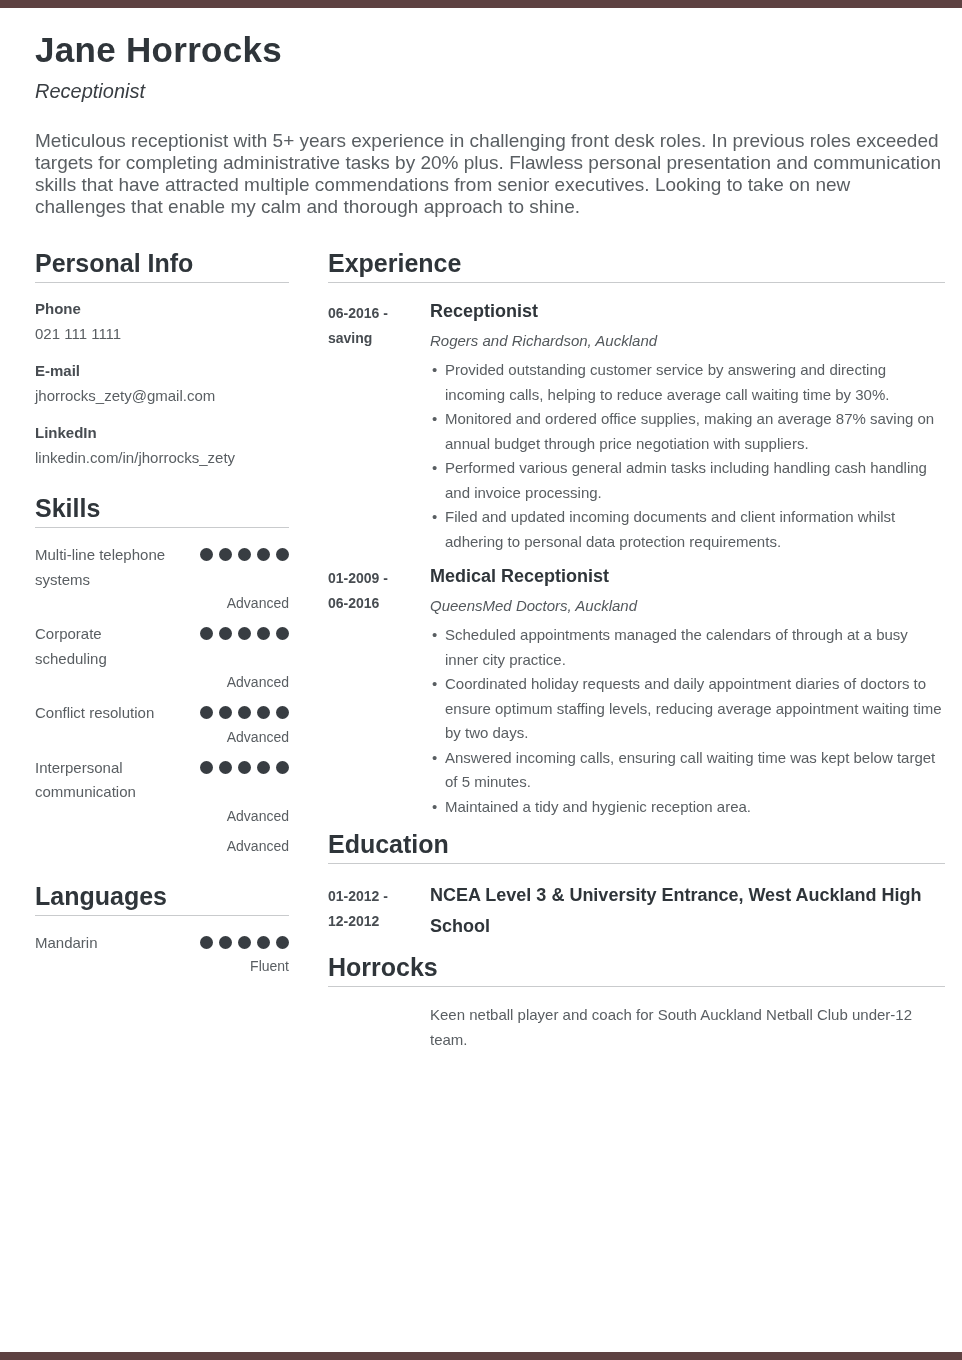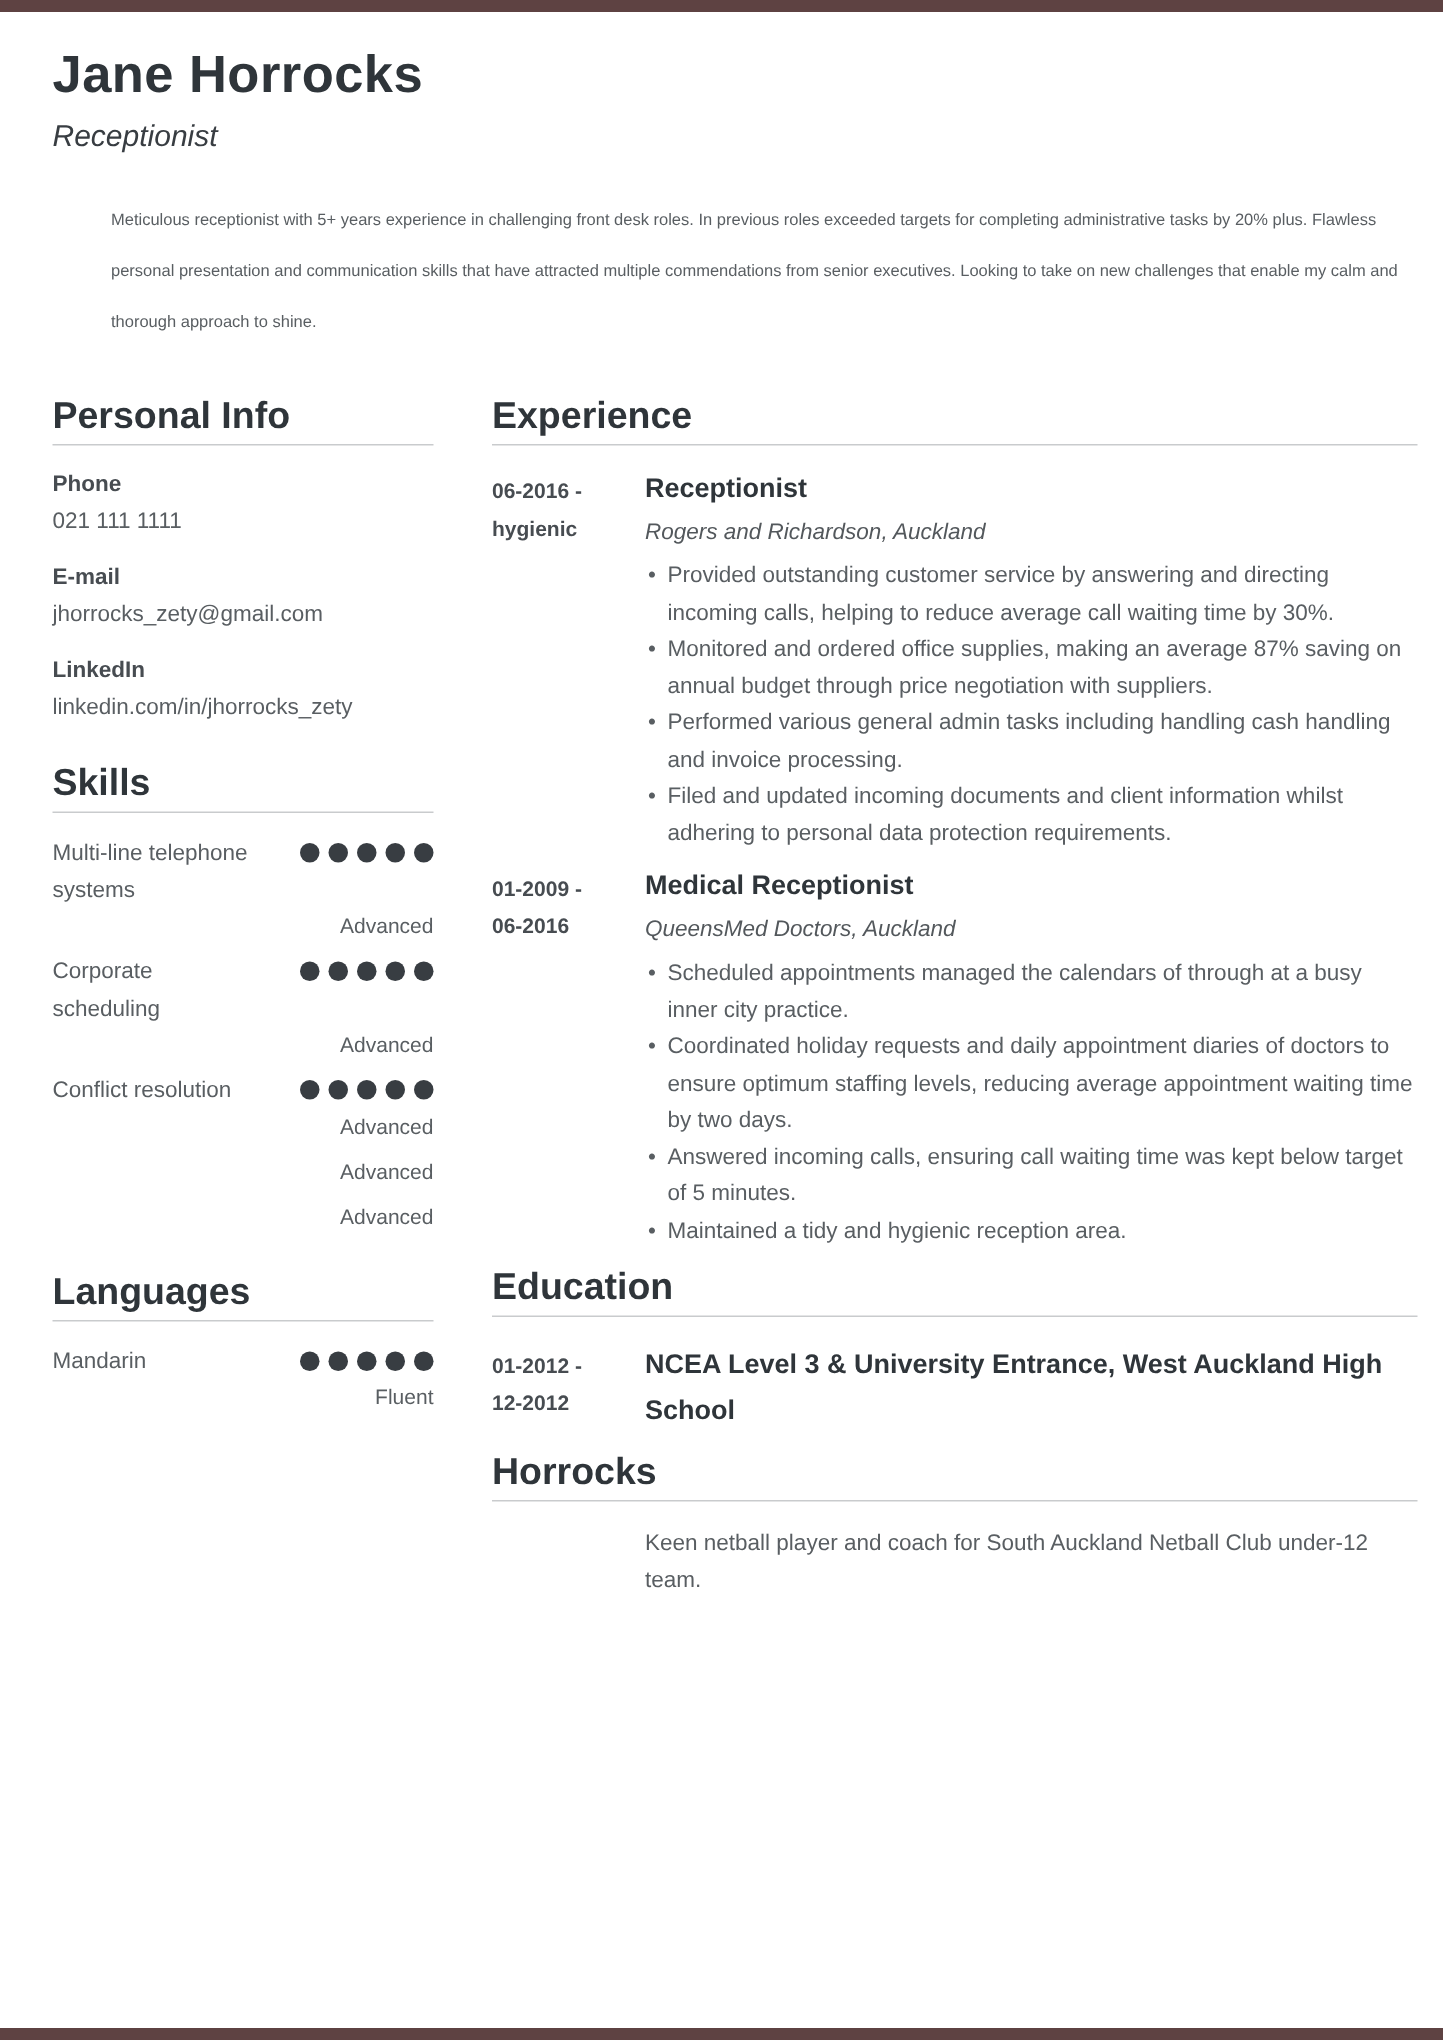--- a/index.html
+++ b/index.html
@@ -19,21 +19,21 @@
   
   .candidate-name {
     font-size: 35px; font-weight: bold; color: #2f353a;
     line-height: 40px; letter-spacing: 0.3px;
   }
   .candidate-title {
     margin-top: 8px; font-size: 20px; font-style: italic;
     color: #383d42; line-height: 26px;
   }
   .summary {
-    margin-top: 26px; font-size: 11px; line-height: 34px; color: #595e62; margin-left: 39px;
+    margin-top: 26px; font-size: 19px; line-height: 22px; color: #595e62;
   }
 
   
   .columns { display: flex; margin-top: 34px; }
   .col-left { width: 254px; flex: 0 0 254px; }
   .col-gap { width: 39px; flex: 0 0 39px; }
   .col-right { flex: 1; min-width: 0; }
 
   h2.section-heading {
     font-size: 25px; font-weight: bold; color: #2f353a;
@@ -152,20 +152,30 @@
                   <span class="dot"></span>
                   <span class="dot"></span>
                   <span class="dot"></span>
                   <span class="dot"></span>
                 </div>
             </div>
             <div class="skill-level">Advanced</div>
           </div>
 
           <div class="skill-item">
+            <div class="skill-row">
+              <div class="skill-name">Interpersonal communication</div>
+              <div class="dots">
+                  <span class="dot"></span>
+                  <span class="dot"></span>
+                  <span class="dot"></span>
+                  <span class="dot"></span>
+                  <span class="dot"></span>
+                </div>
+            </div>
             <div class="skill-level">Advanced</div>
           </div>
 
           <div class="skill-item">
             <div class="skill-level">Advanced</div>
           </div>
 
         </div>
       </div>
 
@@ -194,21 +204,21 @@
 
     <div class="col-right">
 
       <div class="right-section">
         <h2 class="section-heading">Experience</h2>
         <div class="section-content">
 
           <div class="job-entry">
             <div class="job-dates">
               <div>06-2016 -</div>
-              <div>hygienic</div>
+              <div>saving</div>
             </div>
             <div class="job-body">
               <div class="job-title">Receptionist</div>
               <div class="job-company">Rogers and Richardson, Auckland</div>
               <div class="bullets">
                 <div class="bullet">Provided outstanding customer service by answering and directing incoming calls, helping to reduce average call waiting time by 30%.</div>
                 <div class="bullet">Monitored and ordered office supplies, making an average 87% saving on annual budget through price negotiation with suppliers.</div>
                 <div class="bullet">Performed various general admin tasks including handling cash handling and invoice processing.</div>
                 <div class="bullet">Filed and updated incoming documents and client information whilst adhering to personal data protection requirements.</div>
               </div>

